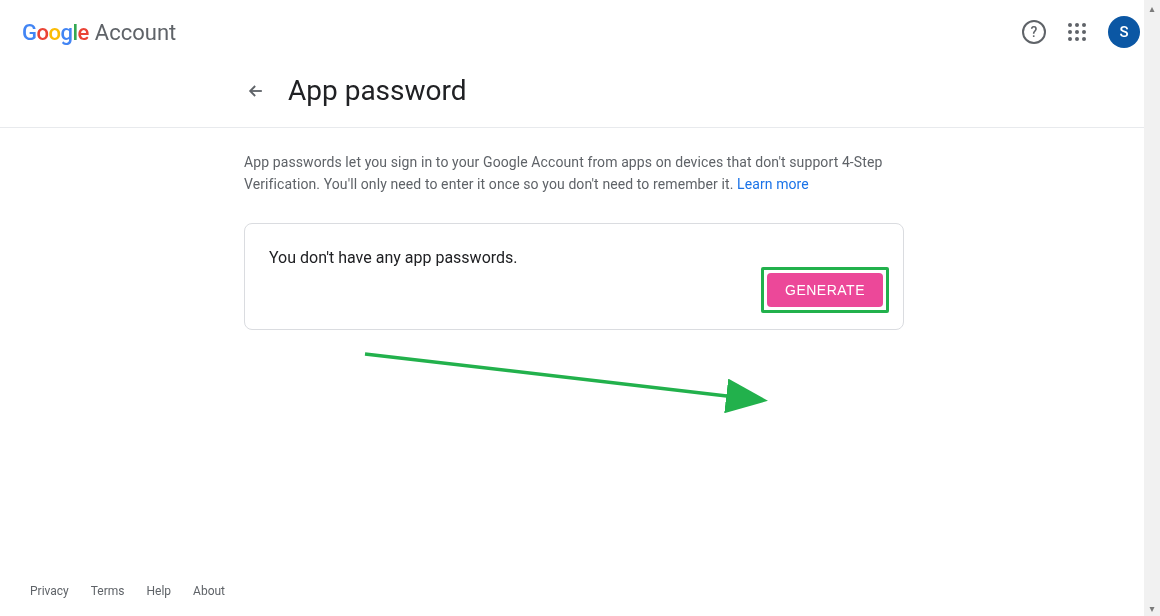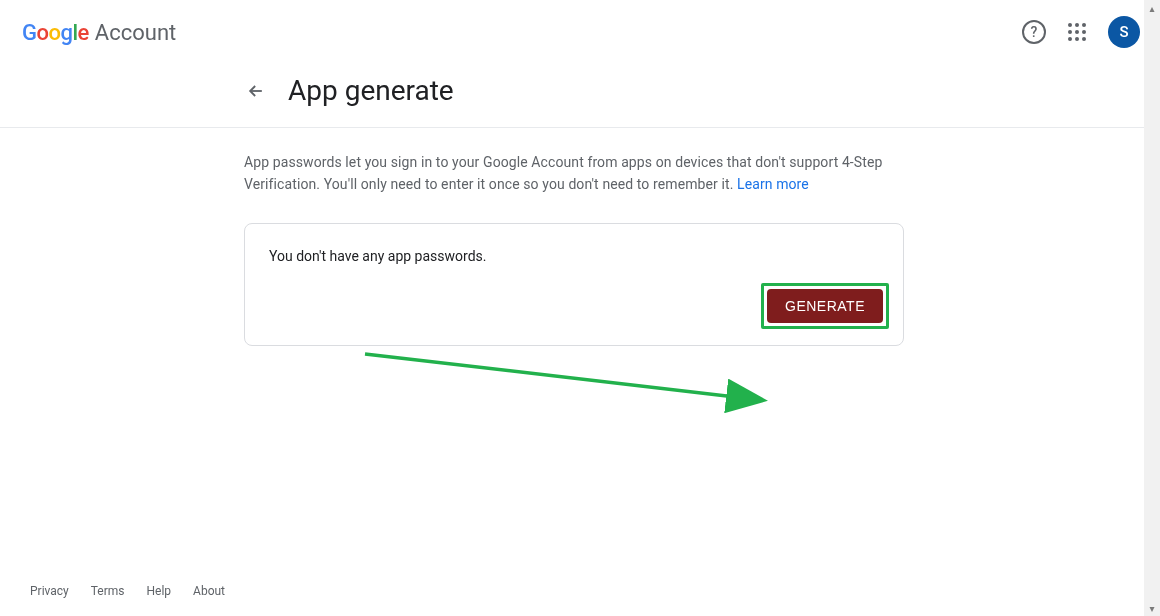--- a/index.html
+++ b/index.html
@@ -127,23 +127,23 @@
       text-decoration: none;
       text-align: center;
     }
     .card {
       border: 1px solid #dadce0;
       border-radius: 8px;
       padding: 24px 24px 26px 24px;
       position: relative;
     }
     .no-passwords {
-      font-size: 14px;
-      color: #202124;
-      margin-bottom: 55px;
+      font-size: 16px;
+      color: #202124;
+      margin-bottom: 36px;
     }
     .select-instruction {
       font-size: 14px;
       font-weight: 500;
       color: #202124;
       margin-bottom: 18px;
     }
     .input-row {
       display: flex;
       align-items: center;
@@ -181,21 +181,21 @@
       bottom: 22px;
     }
     .highlight-generate {
       position: absolute;
       left: -6px; top: -6px; right: -6px; bottom: -6px;
       border: 3px solid #22b14c;
       border-radius: 2px;
       pointer-events: none;
     }
     .generate-btn {
-      background: #7f1d1d;
+      background: #ec4899;
       color: #fff;
       border: none;
       font-size: 14px;
       font-weight: 500;
       letter-spacing: 0.5px;
       padding: 9px 18px;
       border-radius: 4px;
       cursor: pointer;
     }
     .annotation-svg {
@@ -248,21 +248,21 @@
   </div>
 </div>
 
 <div class="title-row">
   <div class="back-arrow">
     <svg width="20" height="20" viewBox="0 0 24 24" fill="none" stroke="#5f6368" stroke-width="2.2">
       <path d="M19 12H5"></path>
         <path d="M11 18l-6-6 6-6"></path>
     </svg>
   </div>
-  <div class="page-title">App generate</div>
+  <div class="page-title">App password</div>
 </div>
 
 <div class="content">
   <p class="description">
     <span>App passwords let you sign in to your Google Account from apps on devices that don't support 4-Step Verification. You'll only need to enter it once so you don't need to remember it. </span><a href="#">Learn more</a>
   </p>
 
   <div class="card">
     <p class="no-passwords">You don't have any app passwords.</p>
 

